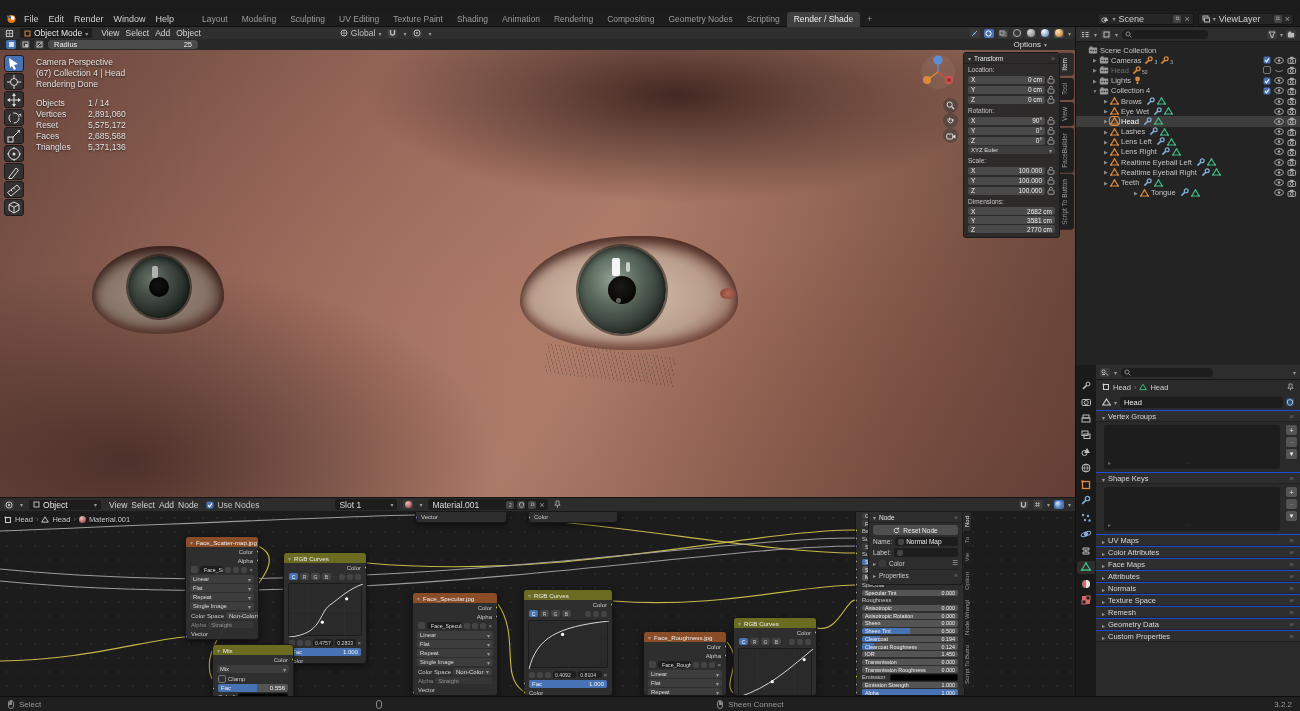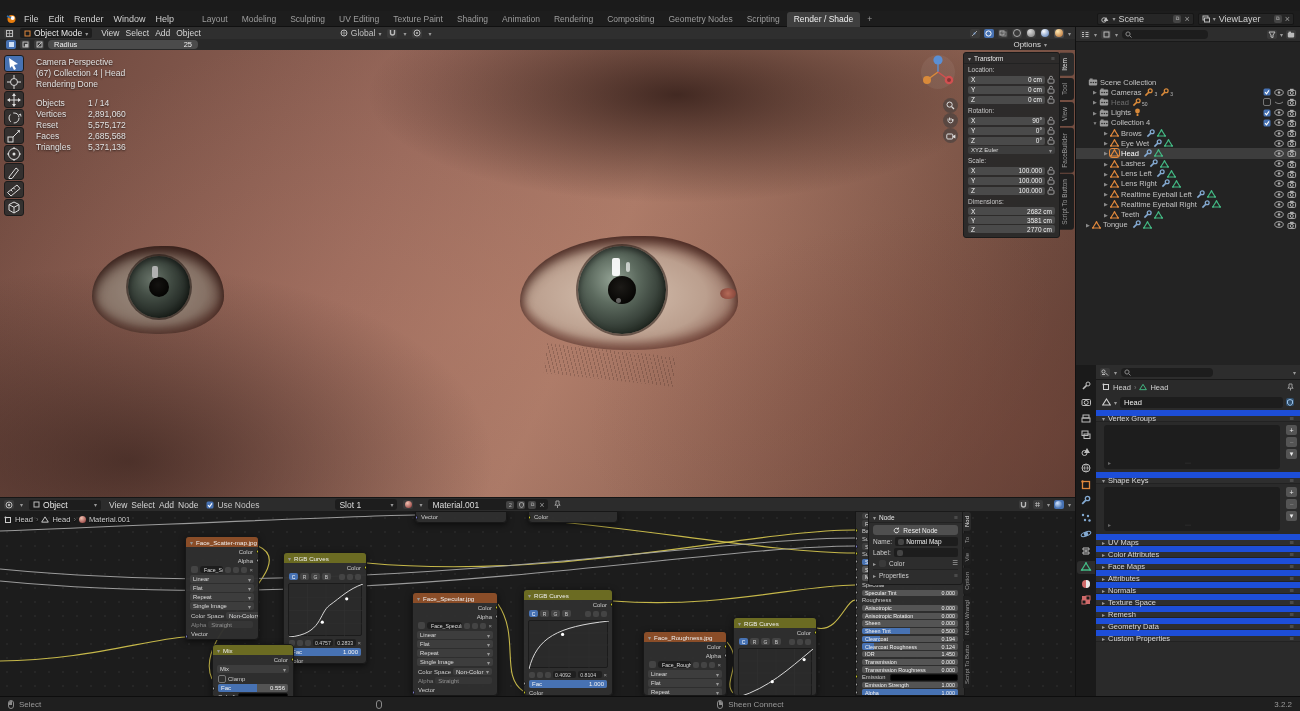--- a/index.html
+++ b/index.html
@@ -86,21 +86,21 @@
 #props{left:1075px;top:365px;width:225px;height:346px;background:#2a2a2a;border-left:1px solid #111;display:flex}
 #prop-tabs{width:20px;background:#1a1a1a;display:flex;flex-direction:column;align-items:center;padding-top:14px;gap:3.5px}
 .ptab{width:18px;height:13px;display:flex;align-items:center;justify-content:center;border-radius:3px 0 0 3px}
 .ptab.active{background:#2d2d2d}
 #prop-main{flex:1;display:flex;flex-direction:column;font-size:7.5px}
 #prop-header{height:15px;display:flex;align-items:center;gap:4px;padding:0 4px;background:#2d2d2d;border-bottom:1px solid #191919}
 #prop-search{width:92px;height:9px;background:#1d1d1d;border-radius:4px;display:flex;align-items:center;gap:2px;padding:0 3px}
 #prop-crumb{height:14px;display:flex;align-items:center;gap:3px;padding:0 6px;color:#d0d0d0}
 #prop-name{height:16px;display:flex;align-items:center;gap:3px;padding:0 6px}
 #prop-name .nf{flex:1;height:11px;background:#1d1d1d;border-radius:3px;display:flex;align-items:center;padding:0 4px;color:#eee}
-.panel-h{height:12px;display:flex;align-items:center;gap:3px;padding:0 6px;background:#2e2e2e;border-top:6px solid #1d4ed8;border-bottom:1px solid #222;color:#d8d8d8}
+.panel-h{height:12px;display:flex;align-items:flex-end;gap:3px;padding:0 6px;background:#2e2e2e;border-top:1px solid #1d4ed8;border-bottom:1px solid #222;color:#d8d8d8}
 .panel-h .dots{margin-left:auto;color:#666}
 .listbox{margin:3px 4px 3px 8px;height:44px;background:#1d1d1d;border-radius:3px;position:relative;flex:1}
 .listwrap{display:flex;align-items:stretch;gap:2px;padding-right:3px}
 .listbtns{display:flex;flex-direction:column;gap:2px;padding-top:3px}
 .sqbtn{width:11px;height:10px;background:#545454;border-radius:2px;color:#eee;font-size:7px;display:flex;align-items:center;justify-content:center}
 
 #sh-header{left:0;top:497px;width:1075px;height:14px;background:#2c2c2c;display:flex;align-items:center;gap:6px;padding:0 4px;font-size:8.5px;border-top:1px solid #161616;z-index:8}
 #sh-header .menu{color:#d6d6d6;padding:0 2px}
 #sh-canvas{left:0;top:511px;width:1075px;height:185px;background:#1c1c1c;background-image:radial-gradient(#262626 1px,transparent 1px);background-size:14px 14px;overflow:hidden}
 #sh-crumb{position:absolute;left:4px;top:4px;display:flex;align-items:center;gap:3px;color:#cfcfcf;font-size:7.5px;z-index:7;text-shadow:0 1px 1px #000}
@@ -598,21 +598,21 @@
           <span class="caret">▾</span>
         <span class="hic">
             <svg width="8" height="7" viewBox="0 0 8 7">
               <rect x="0.8" y="1.8" width="6.4" height="4.6" rx="0.8" fill="#bbb"></rect>
               <rect x="1.6" y="0.6" width="2.4" height="1.4" fill="#bbb"></rect>
             </svg>
           </span>
       </span>
     </div>
     <div id="ol-rows">
-        <div class="ol-row" style="padding-left: 4px; margin-top: 32px;">
+        <div class="ol-row" style="padding-left: 4px;">
           <span class="arr"></span>
           <span>
             <svg width="10" height="8" viewBox="0 0 10 8">
               <rect x="0.8" y="1.6" width="8.4" height="5.8" rx="0.8" fill="#9a9a9a"></rect>
               <rect x="1.8" y="0.5" width="2.8" height="1.4" fill="#9a9a9a"></rect>
               <circle cx="3" cy="4.5" r="0.8" fill="#2a2a2a"></circle>
               <circle cx="5.4" cy="4.5" r="0.8" fill="#2a2a2a"></circle>
               <circle cx="7.8" cy="4.5" r="0.8" fill="#2a2a2a"></circle>
             </svg>
           </span>
@@ -1142,21 +1142,21 @@
             </span>
             <span>
               <svg width="10" height="8" viewBox="0 0 10 8">
                 <rect x="1" y="2.4" width="7.6" height="5" rx="1" fill="none" stroke="#b0b0b0"></rect>
                 <circle cx="4.8" cy="4.9" r="1.5" fill="none" stroke="#b0b0b0"></circle>
                 <rect x="3" y="0.8" width="3.6" height="1.4" fill="#b0b0b0"></rect>
               </svg>
             </span>
           </span>
         </div>
-        <div class="ol-row" style="padding-left: 8px;">
+        <div class="ol-row" style="padding-left: 8px; margin-left: 48px;">
           <span class="arr">▶</span>
           <span>
             <svg width="9" height="8" viewBox="0 0 9 8">
               <path d="M4.5 1 L8.3 7 H0.7 Z" fill="none" stroke="#e0883c" stroke-width="1.2"></path>
               <circle cx="4.5" cy="1.2" r="0.9" fill="#e0883c"></circle>
               <circle cx="8" cy="6.8" r="0.9" fill="#e0883c"></circle>
               <circle cx="1" cy="6.8" r="0.9" fill="#e0883c"></circle>
             </svg>
           </span>
           <span class="lbl">Tongue</span>

